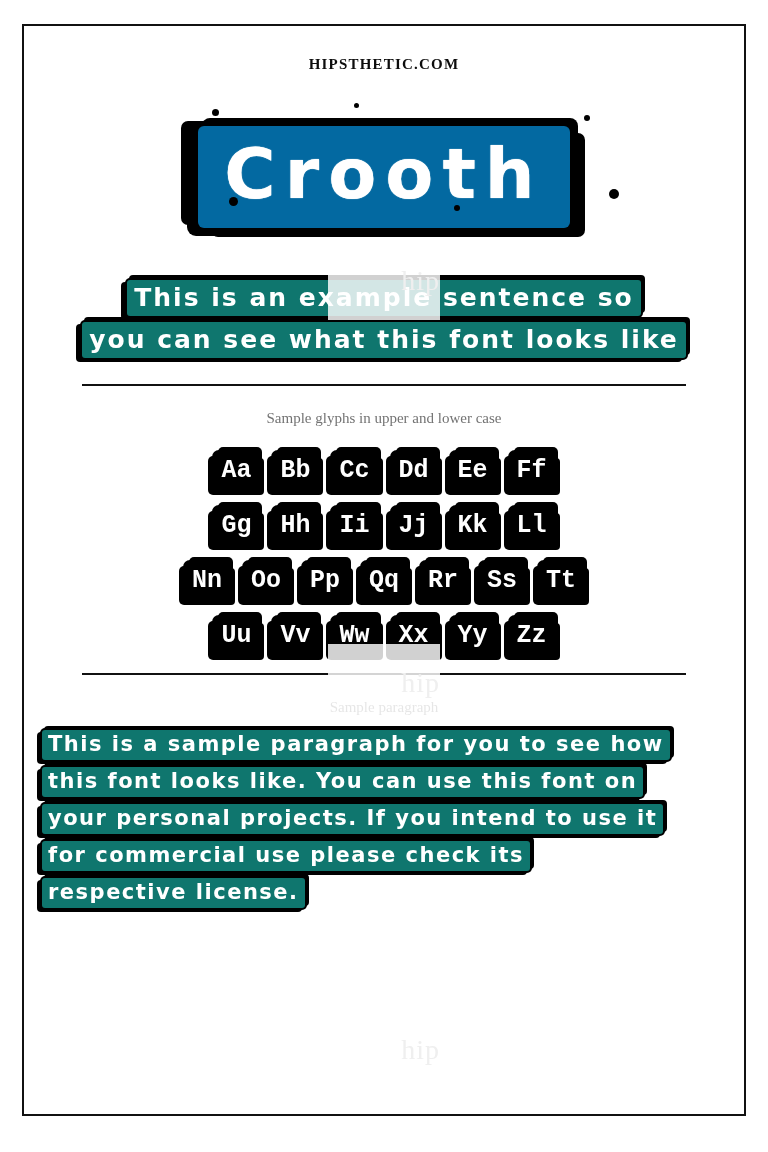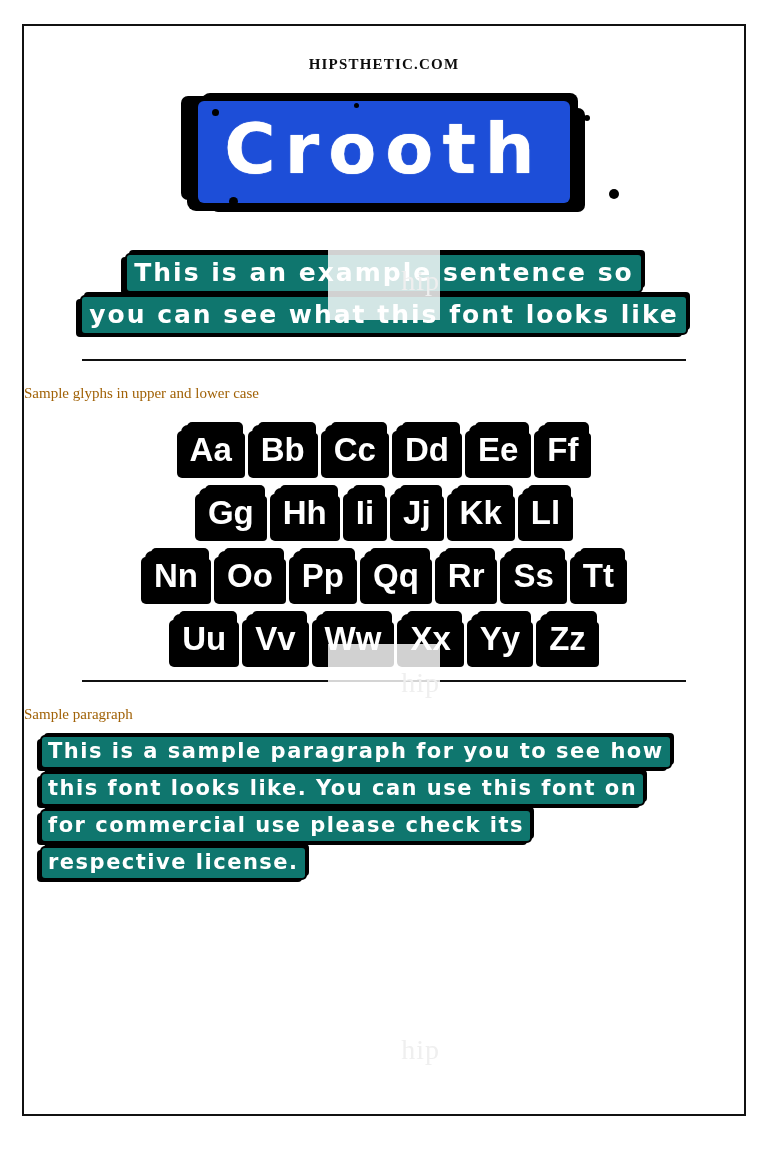--- a/index.html
+++ b/index.html
@@ -62,32 +62,33 @@
     margin-top: 28px;
     text-align: center;
     position: relative;
   }
   .title-text {
     font-family: "DejaVu Sans", sans-serif;
     font-weight: bold;
     font-size: 70px;
     letter-spacing: 9px;
     color: #ffffff;
-    background: #1d4ed8;
+    background: #0369a1;
     padding: 12px 26px 16px 26px;
     display: inline-block;
     line-height: 1.05;
     border-radius: 6px;
     box-shadow:
       0 0 0 4px #000,
       6px -6px 0 2px #000,
       -8px 5px 0 3px #000,
       14px 8px 0 1px #000,
       -16px -4px 0 1px #000;
     text-shadow: 0 0 1px #fff;
+    margin-top: 25px;
   }
   .speckle {
     position: absolute;
     background: #000;
     border-radius: 50%;
     pointer-events: none;
   }
 
   
   .watermark {
@@ -132,43 +133,43 @@
 
   
   .divider {
     height: 2px;
     background: #111;
     margin: 26px auto 0 auto;
     width: 84%;
   }
 
   .caption {
-    text-align: left;
+    text-align: center;
     font-family: "Liberation Serif", serif;
     font-size: 15px;
-    color: #a16207;
+    color: #737373;
     margin-top: 24px;
   }
 
   
   .glyphs {
     margin-top: 26px;
     padding: 0 32px;
   }
   .glyph-row {
     display: flex;
     justify-content: center;
     align-items: flex-end;
     gap: 17px;
     margin-bottom: 18px;
   }
   .glyph {
-    font-family: Liberation Sans, sans-serif;
-    font-weight: bold;
-    font-size: 33px;
+    font-family: Liberation Mono, monospace;
+    font-weight: bold;
+    font-size: 25px;
     color: #ffffff;
     background: #000;
     padding: 5px 6px 7px 6px;
     line-height: 1;
     border-radius: 4px;
     display: inline-block;
     box-shadow:
       0 0 0 3px #000,
       4px -5px 0 1px #000,
       -6px 4px 0 1px #000,
@@ -272,20 +273,23 @@
     <div class="caption">Sample paragraph</div>
 
     <div class="para">
       <span class="line">
         <span class="grunge">This is a sample paragraph for you to  see  how</span>
       </span>
       <span class="line">
         <span class="grunge">this font looks like. You can use this  font on</span>
       </span>
       <span class="line">
+        <span class="grunge">your personal projects. If you intend to use it</span>
+      </span>
+      <span class="line">
         <span class="grunge">for commercial use please check  its</span>
       </span>
       <span class="line">
         <span class="grunge">respective license.</span>
       </span>
     </div>
 
     <div class="watermark wm3">hip</div>
 
   </div>

